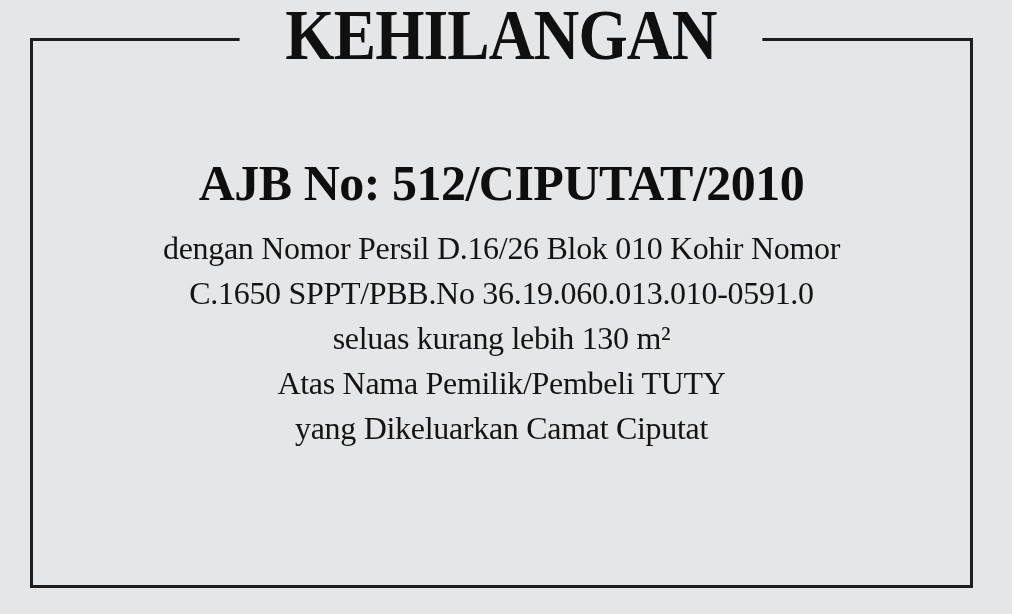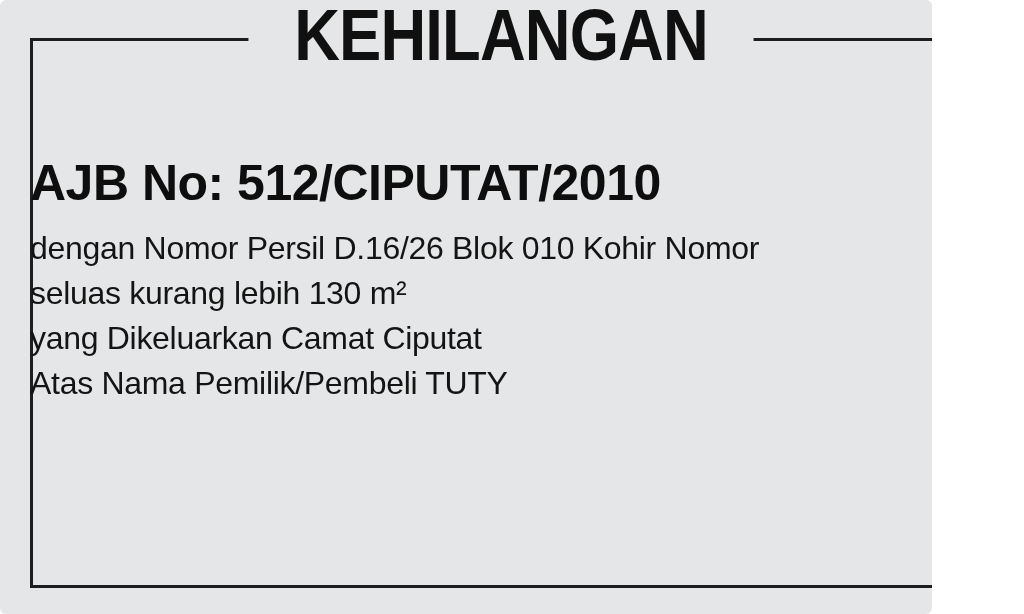--- a/index.html
+++ b/index.html
@@ -1,27 +1,26 @@
 <!DOCTYPE html>
 <html><head>
 <meta charset="utf-8">
 <style>
   html, body {
     margin: 0;
     padding: 0;
   }
   .page {
     position: relative;
-    width: 932px;
+    width: 1012px;
     height: 614px;
     background: #e5e6e7;
     overflow: hidden;
-    font-family: Liberation Sans, sans-serif;
+    font-family: Liberation Serif, serif;
     color: #121212;
-    border-radius: 6px;
   }
   .notice-box {
     position: absolute;
     left: 30px;
     top: 38px;
     width: 943px;
     height: 550px;
     box-sizing: border-box;
     border: 3px solid #1e1e1e;
   }
@@ -38,20 +37,21 @@
     letter-spacing: -1px;
     line-height: 1;
     color: #101010;
     z-index: 2;
   }
   .notice-content {
     position: absolute;
     left: 30px;
     top: 38px;
     width: 943px;
+    text-align: center;
     padding-top: 120px;
     box-sizing: border-box;
   }
   .notice-heading {
     font-size: 50px;
     font-weight: 700;
     letter-spacing: -0.5px;
     line-height: 1;
     margin-bottom: 18px;
     color: #0e0e0e;
@@ -70,18 +70,19 @@
 <div class="page">
 
   <div class="notice-box"></div>
 
   <div class="notice-title">KEHILANGAN</div>
 
   <div class="notice-content">
     <div class="notice-heading">AJB No: 512/CIPUTAT/2010</div>
 
     <div class="notice-line">dengan Nomor Persil D.16/26 Blok 010 Kohir Nomor</div>
+    <div class="notice-line">C.1650 SPPT/PBB.No 36.19.060.013.010-0591.0</div>
     <div class="notice-line">seluas kurang lebih 130 m²</div>
+    <div class="notice-line">Atas Nama Pemilik/Pembeli TUTY</div>
     <div class="notice-line">yang Dikeluarkan Camat Ciputat</div>
-    <div class="notice-line">Atas Nama Pemilik/Pembeli TUTY</div>
   </div>
 
 </div>
 
 </body></html>

